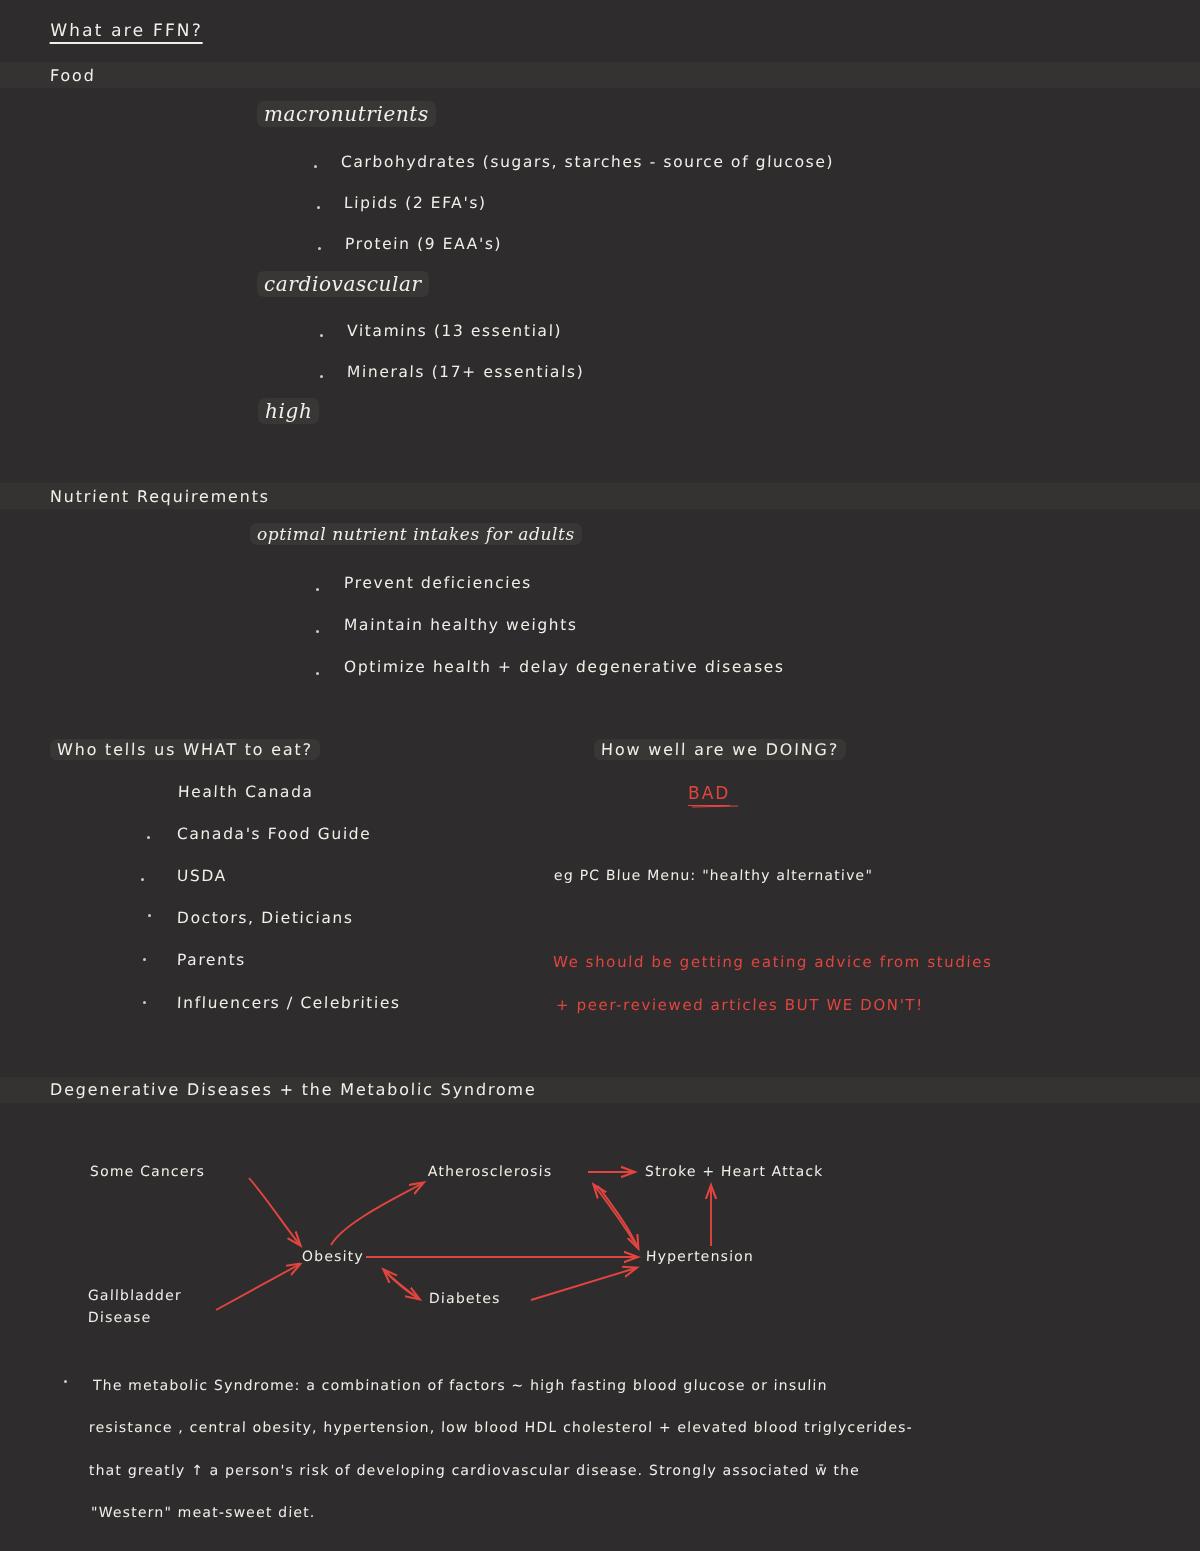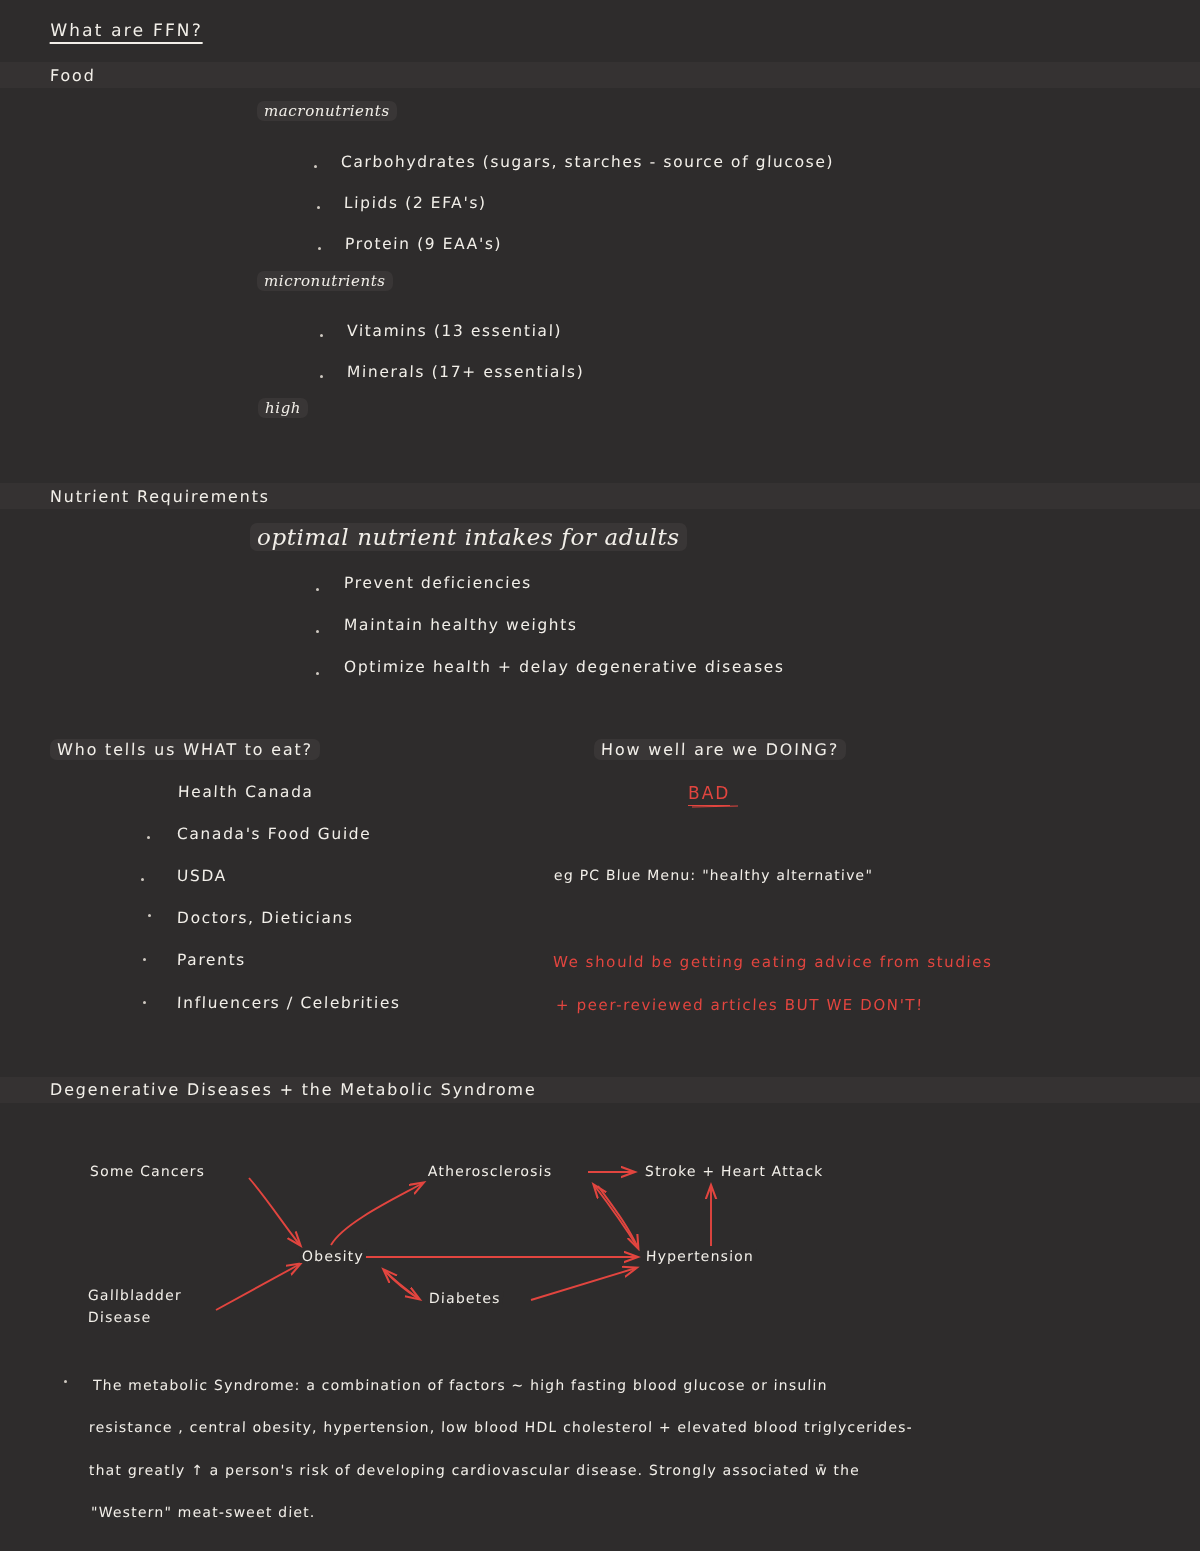--- a/index.html
+++ b/index.html
@@ -53,21 +53,21 @@
   .print-sm {
     font-family: "DejaVu Sans", sans-serif;
     font-size: 14px;
     letter-spacing: 1.2px;
     transform: skewX(-2deg);
   }
   
   .script {
     font-family: "DejaVu Serif", serif;
     font-style: italic;
-    font-size: 15px;
+    font-size: 20px;
     letter-spacing: 0.6px;
     font-weight: 400;
   }
 
   .title {
     font-size: 17px;
     letter-spacing: 2.2px;
   }
   .title .ul {
     display: inline-block;
@@ -139,36 +139,36 @@
   <div class="bullet" style="left:314px; top:165px;"></div>
   <div class="t print" style="left:341px; top:155px;">Carbohydrates (sugars, starches - source of glucose)</div>
 
   <div class="bullet" style="left:317px; top:206px;"></div>
   <div class="t print" style="left:344px; top:196px;">Lipids (2 EFA's)</div>
 
   <div class="bullet" style="left:318px; top:247px;"></div>
   <div class="t print" style="left:345px; top:237px;">Protein (9 EAA's)</div>
 
   <div class="t script" style="left:257px; top:274px;">
-    <span class="hl">micronutrients</span>
+    <span class="hl">cardiovascular</span>
   </div>
 
   <div class="bullet" style="left:320px; top:334px;"></div>
   <div class="t print" style="left:347px; top:324px;">Vitamins (13 essential)</div>
 
   <div class="bullet" style="left:320px; top:375px;"></div>
   <div class="t print" style="left:347px; top:365px;">Minerals (17+ essentials)</div>
 
   <div class="t script" style="left:258px; top:401px;">
     <span class="hl">high</span>
   </div>
 
   <div class="t print sect" style="left:50px; top:489px;">Nutrient Requirements</div>
 
-  <div class="t script" style="left:250px; top:526px; font-size:23px;">
+  <div class="t script" style="left:250px; top:526px; font-size:17px;">
     <span class="hl">optimal nutrient intakes for adults</span>
   </div>
 
   <div class="bullet" style="left:316px; top:588px;"></div>
   <div class="t print" style="left:344px; top:576px;">Prevent deficiencies</div>
 
   <div class="bullet" style="left:316px; top:630px;"></div>
   <div class="t print" style="left:344px; top:618px;">Maintain healthy weights</div>
 
   <div class="bullet" style="left:316px; top:672px;"></div>

